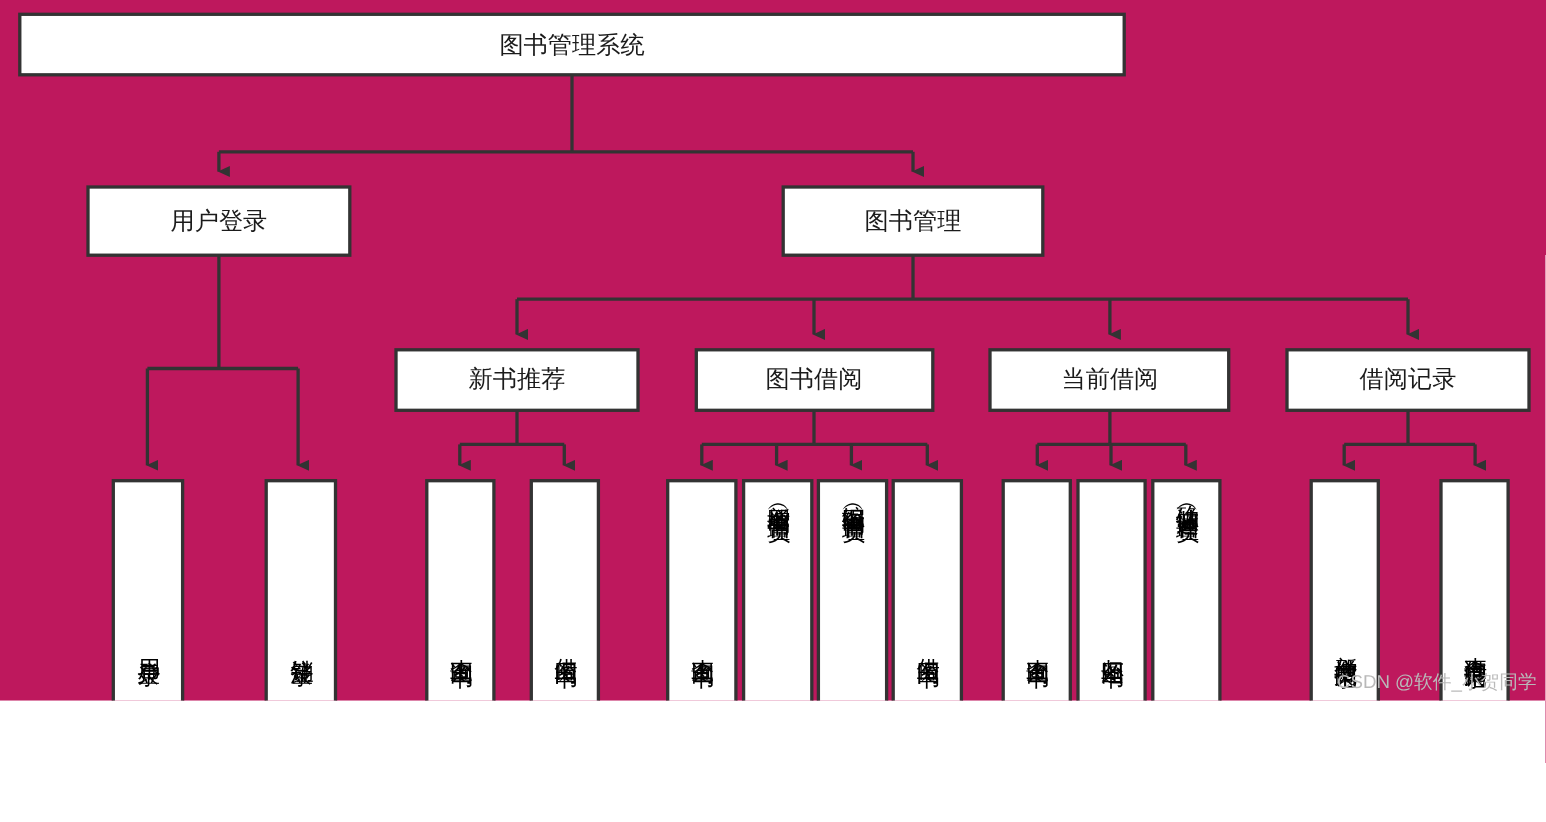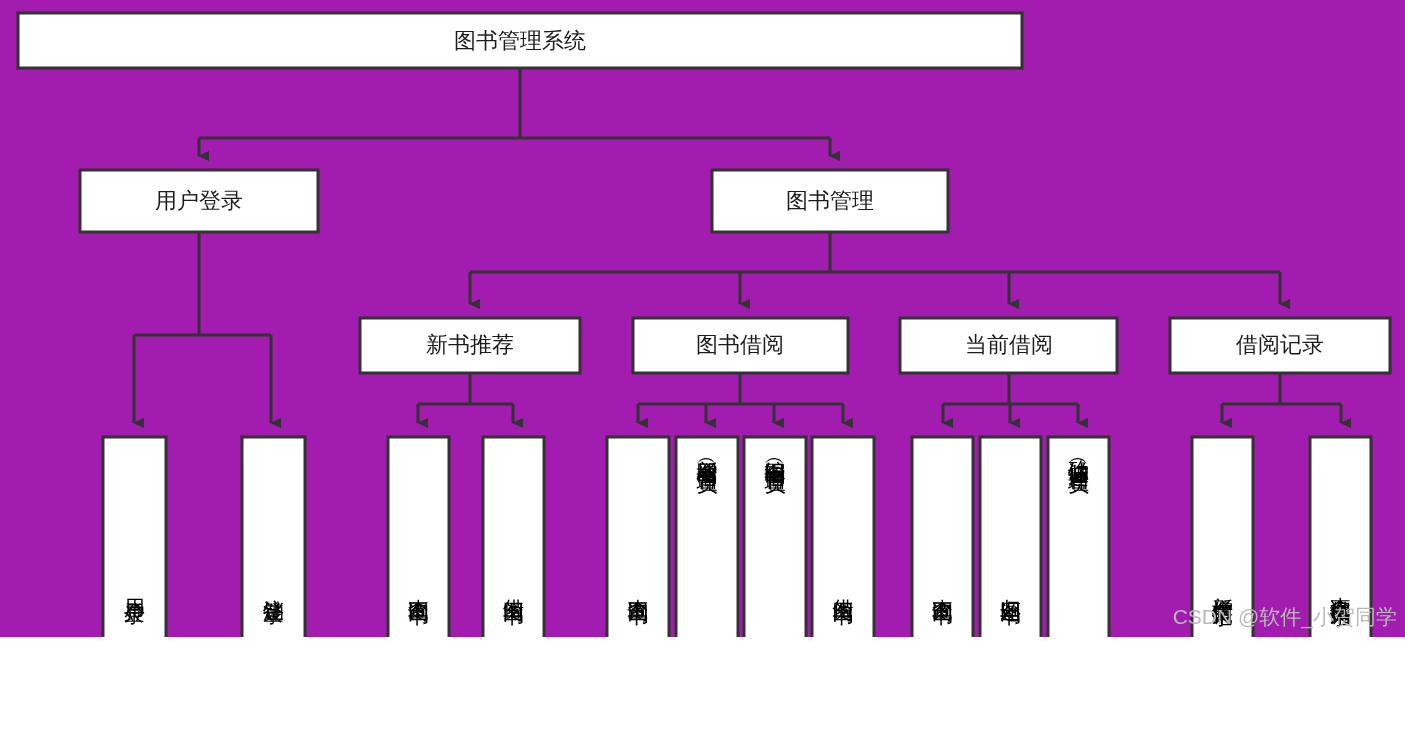--- a/index.html
+++ b/index.html
@@ -7,21 +7,21 @@
     padding: 0;
     background: #ffffff;
   }
   body {
     font-family: "Liberation Sans", "DejaVu Sans", sans-serif;
   }
   #diagram-root {
     position: relative;
     width: 1405px;
     height: 637px;
-    background: #a21caf;
+    background: #be185d;
     overflow: hidden;
   }
   svg.diagram-canvas {
     position: absolute;
     top: 0;
     left: 0;
     width: 1405px;
     height: 747px;
   }
   .node-box {
@@ -51,21 +51,21 @@
   }
   .arrow-head {
     fill: #333333;
     stroke: none;
   }
   .watermark {
     position: absolute;
     right: 8px;
     bottom: 6px;
     font-family: "Liberation Sans", "DejaVu Sans", sans-serif;
-    font-size: 21px;
+    font-size: 17px;
     color: #b9b9b9;
     white-space: nowrap;
     pointer-events: none;
   }
 </style>
 </head>
 <body>
 
 <div id="diagram-root">
 

